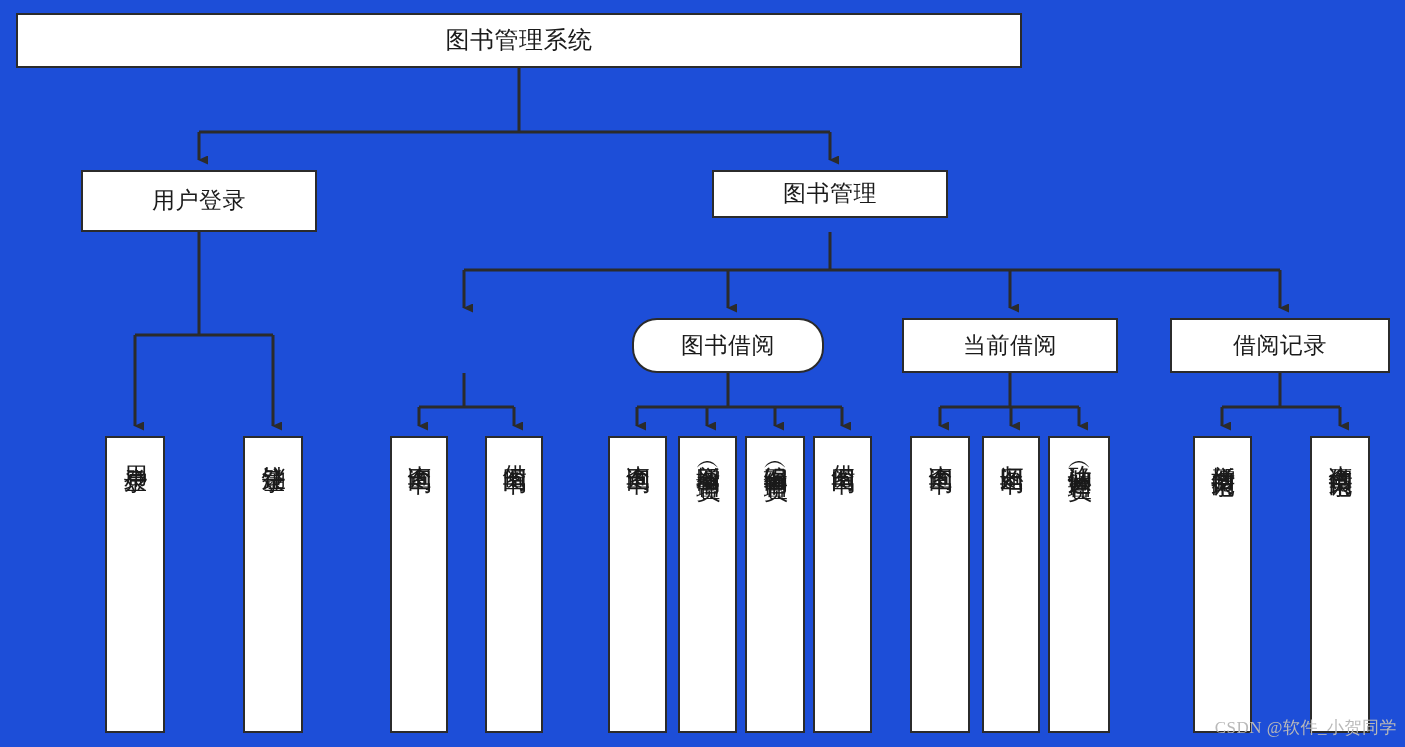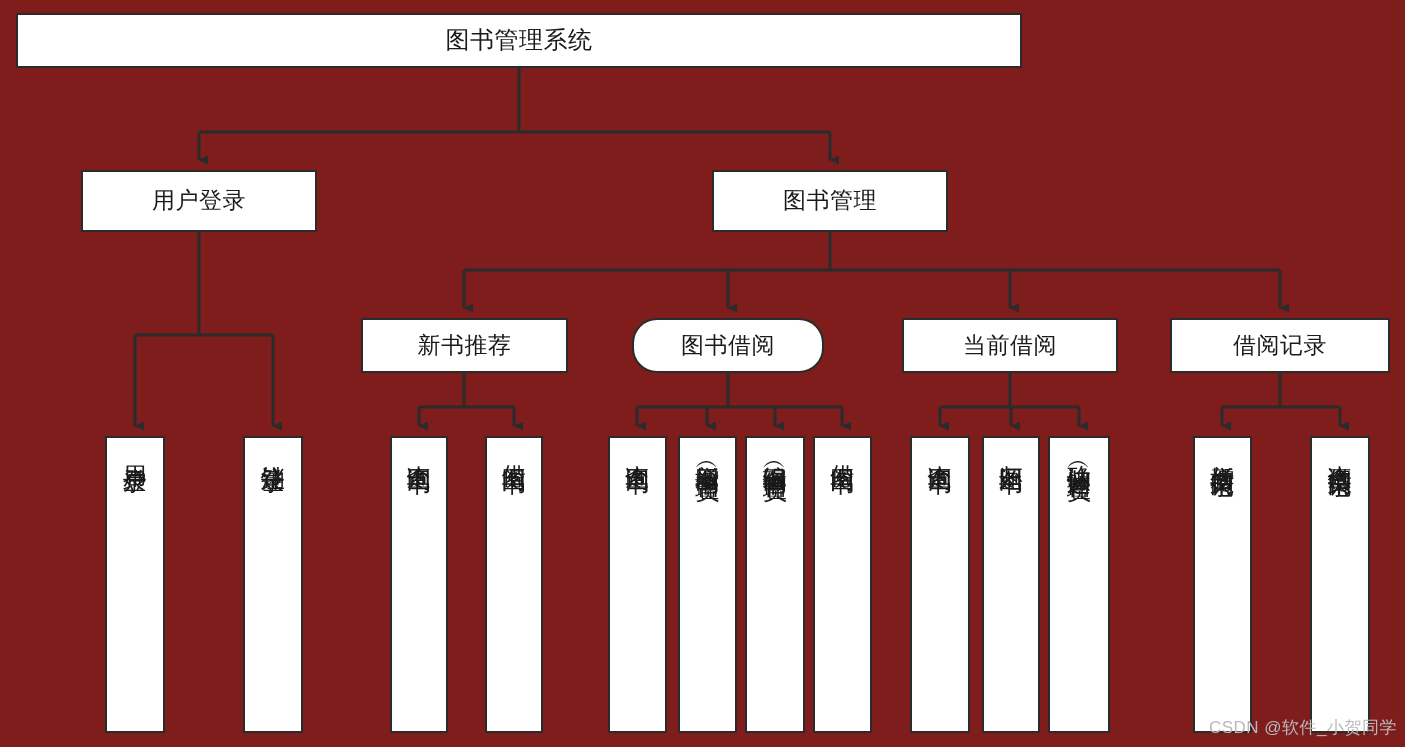--- a/index.html
+++ b/index.html
@@ -7,22 +7,23 @@
     padding: 0;
     background: #ffffff;
   }
   body {
     font-family: "Liberation Sans", "DejaVu Sans", sans-serif;
   }
   #canvas {
     position: relative;
     width: 1405px;
     height: 747px;
-    background: #7f1d1d;
+    background: #1d4ed8;
     overflow: hidden;
+    font-family: Liberation Serif, serif;
   }
   #edges {
     position: absolute;
     left: 0;
     top: 0;
     width: 1405px;
     height: 747px;
   }
   .node {
     position: absolute;
@@ -127,27 +128,24 @@
     </g>
   </svg>
 
   <div class="node horiz root" style="left: 16px; top: 13px; width: 1006px; height: 55px;">
     <span class="label">图书管理系统</span>
   </div>
 
   <div class="node horiz" style="left: 81px; top: 170px; width: 236px; height: 62px;">
     <span class="label">用户登录</span>
   </div>
-  <div class="node horiz" style="left: 712px; top: 170px; width: 236px; height: 62px;">
+  <div class="node horiz" style="left: 712px; top: 170px; width: 236px; height: 48px;">
     <span class="label">图书管理</span>
   </div>
 
-  <div class="node horiz" style="left: 361px; top: 318px; width: 207px; height: 55px;">
-    <span class="label">新书推荐</span>
-  </div>
   <div class="node horiz" style="left: 632px; top: 318px; width: 192px; height: 55px; border-radius: 25px;">
     <span class="label">图书借阅</span>
   </div>
   <div class="node horiz" style="left: 902px; top: 318px; width: 216px; height: 55px;">
     <span class="label">当前借阅</span>
   </div>
   <div class="node horiz" style="left: 1170px; top: 318px; width: 220px; height: 55px;">
     <span class="label">借阅记录</span>
   </div>
 

